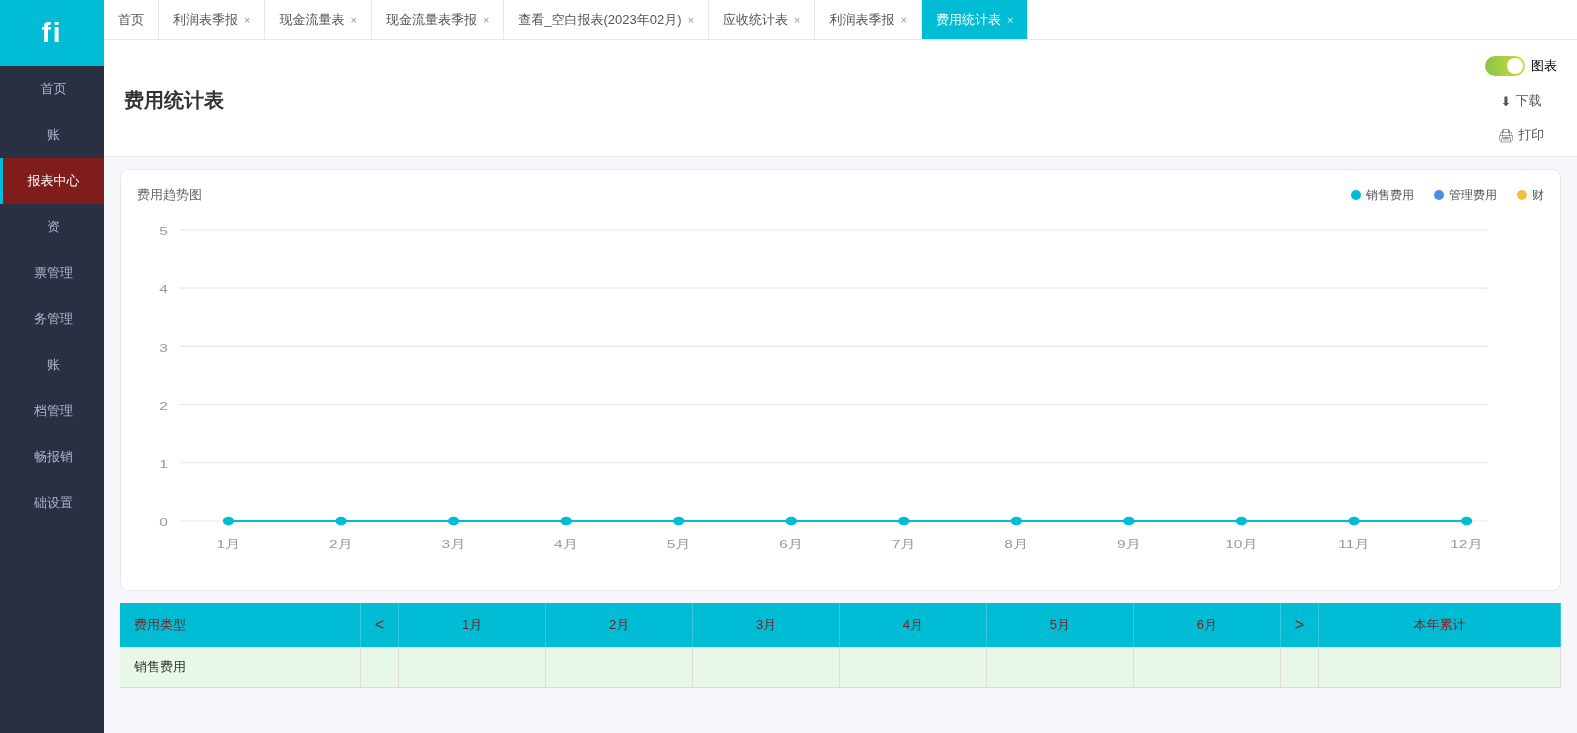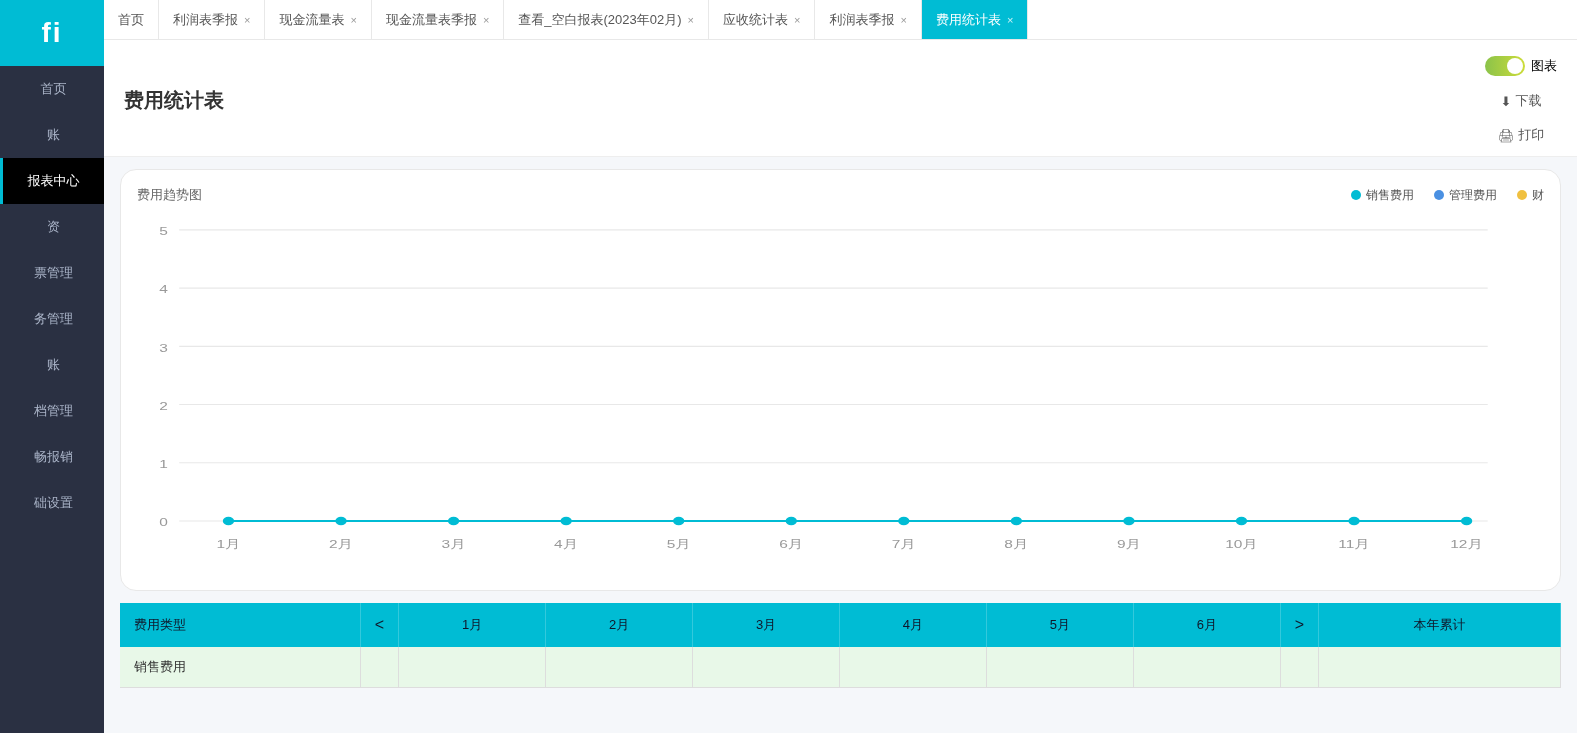--- a/index.html
+++ b/index.html
@@ -28,21 +28,21 @@
       letter-spacing: 2px;
     }
     .sidebar-item {
       padding: 14px 0;
       text-align: center;
       font-size: 13px;
       cursor: pointer;
       color: #aab4c8;
       border-left: 3px solid transparent;
     }
-    .sidebar-item.active { background: #000000; color: white; border-left: 3px solid #00bcd4; }
+    .sidebar-item.active { background: #7f1d1d; color: white; border-left: 3px solid #00bcd4; }
 
     
     .main {
       flex: 1;
       display: flex;
       flex-direction: column;
       overflow: hidden;
       background: #f5f7fa;
     }
 
@@ -134,21 +134,21 @@
       color: #555;
       cursor: pointer;
       font-size: 13px;
     }
 
     
     .chart-section {
       background: white;
       margin: 12px 16px;
       padding: 16px;
-      border-radius: 16px;
+      border-radius: 8px;
       border: 1px solid #e8e8e8;
     }
     .chart-header {
       display: flex;
       justify-content: space-between;
       align-items: center;
       margin-bottom: 10px;
     }
     .chart-title {
       font-size: 13px;
@@ -182,21 +182,21 @@
     .data-table-section {
       margin: 0 16px 12px 16px;
     }
     .data-table {
       width: 100%;
       border-collapse: collapse;
       font-size: 13px;
     }
     .data-table thead tr {
       background: #00bcd4;
-      color: #0f172a;
+      color: #7f1d1d;
       height: 44px;
     }
     .data-table thead th {
       padding: 10px 14px;
       text-align: center;
       font-weight: 500;
       border-right: 1px solid rgba(255,255,255,0.2);
       white-space: nowrap;
     }
     .data-table thead th:first-child {

